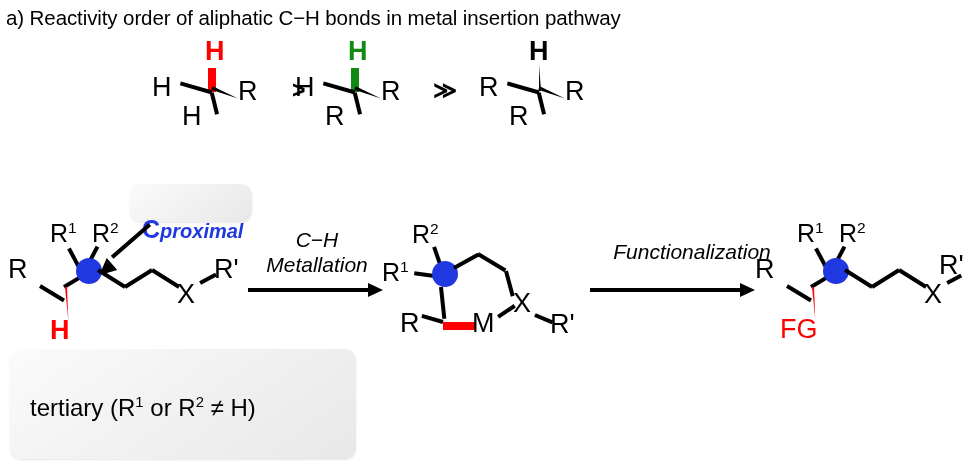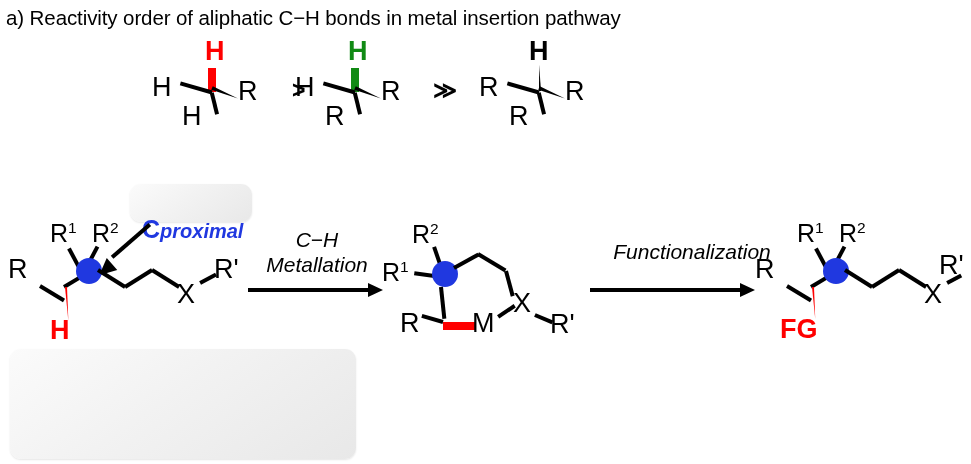--- a/index.html
+++ b/index.html
@@ -339,33 +339,34 @@
          transform:rotate(-62deg);"></div>
     <div class="abs lbl" style="left:755px; top:256px;">R</div>
     <div class="abs bond" style="left:787px; top:284px; width:28px;
          transform:rotate(31deg);"></div>
     <div class="abs bond" style="left:811px; top:285px; width:26px;
          transform:rotate(-31deg);"></div>
 
     <div class="abs wedge" style="left:813px; top:286px;
          border-width:1.5px 0 1.5px 32px; border-left-color:#ff0000;
          transform:rotate(86deg); transform-origin:0 50%;"></div>
-    <div class="abs lbl red" style="left:780px; top:316px; font-weight:700;">FG</div>
+    <div class="abs lbl red" style="left:780px; top:316px; font-weight:400;">FG</div>
     <div class="abs cdot" style="left:823px; top:258px;"></div>
     <div class="abs bond" style="left:845px; top:268px; width:32px;
          transform:rotate(32deg);"></div>
     <div class="abs bond" style="left:872px; top:285px; width:32px;
          transform:rotate(-32deg);"></div>
     <div class="abs bond" style="left:899px; top:268px; width:32px;
          transform:rotate(32deg);"></div>
     <div class="abs lbl" style="left:924px; top:281px;">X</div>
     <div class="abs bond thin" style="left:947px; top:281px; width:16px;
          transform:rotate(-28deg);"></div>
     <div class="abs lbl" style="left:939px; top:252px;">R'</div>
   </div>
 
   <div class="abs callout" style="left:10px; top:349px; width:346px; height:110px;">
 
 
+    <div class="abs legend-line" style="left:20px; top:47px;"><span>tertiary (R</span><span class="sup">1</span><span> or R</span><span class="sup">2</span><span> ≠ H)</span></div>
 
   </div>
 
 </div>
 
 </body></html>

